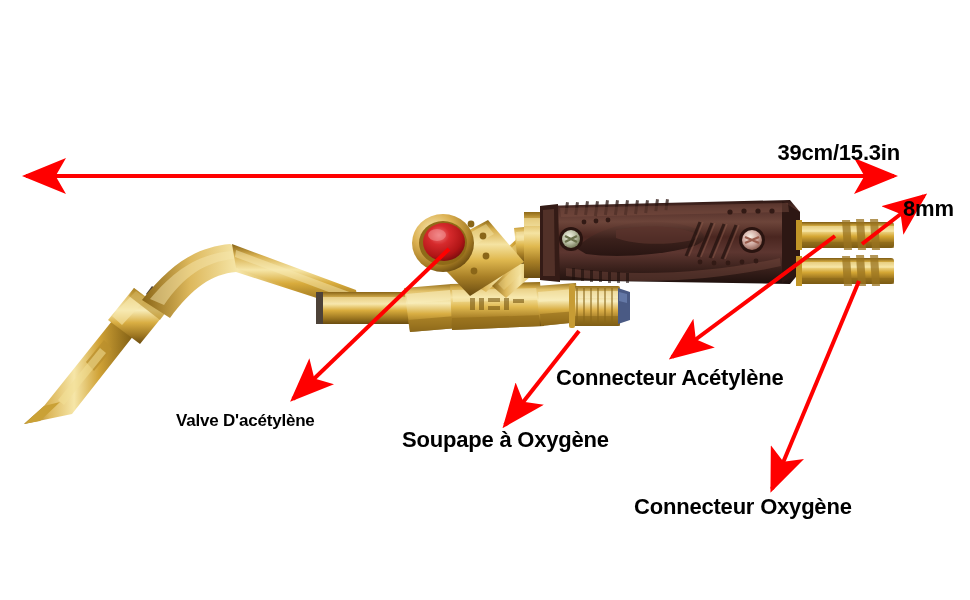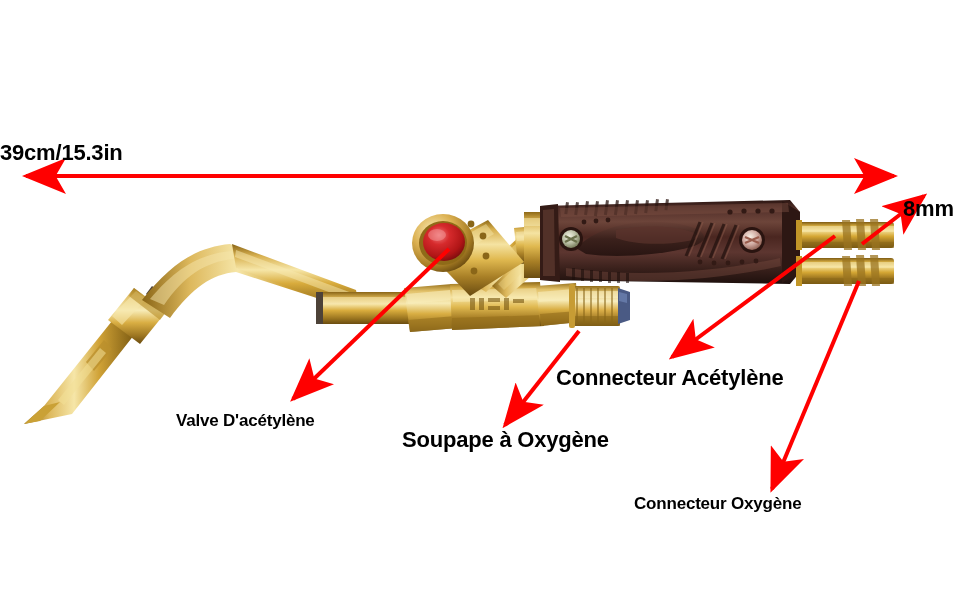--- a/index.html
+++ b/index.html
@@ -28,21 +28,21 @@
     position: absolute;
     color: #000000;
     font-family: "Liberation Sans", sans-serif;
     font-weight: 700;
     white-space: nowrap;
     letter-spacing: -0.2px;
   }
   #dim-length-label {
     left: 0; top: 140px;
     width: 900px;
-    text-align: left;
+    text-align: right;
     font-size: 22px;
   }
   #dim-bore-label {
     left: 903px; top: 172px;
     font-size: 22px;
     margin-top: 24px;
   }
   #lbl-acetylene-valve {
     left: 176px; top: 411px;
     font-size: 17px;
@@ -50,21 +50,21 @@
   #lbl-oxygen-valve {
     left: 402px; top: 427px;
     font-size: 22px;
   }
   #lbl-acetylene-connector {
     left: 556px; top: 365px;
     font-size: 22px;
   }
   #lbl-oxygen-connector {
     left: 634px; top: 494px;
-    font-size: 17px;
+    font-size: 22px;
   }
 </style>
 </head>
 <body>
 
 <div id="stage">
 
   <svg id="art" viewBox="0 0 970 600">
     <defs>
       <linearGradient id="brassTube" x1="0" y1="0" x2="0" y2="1">

